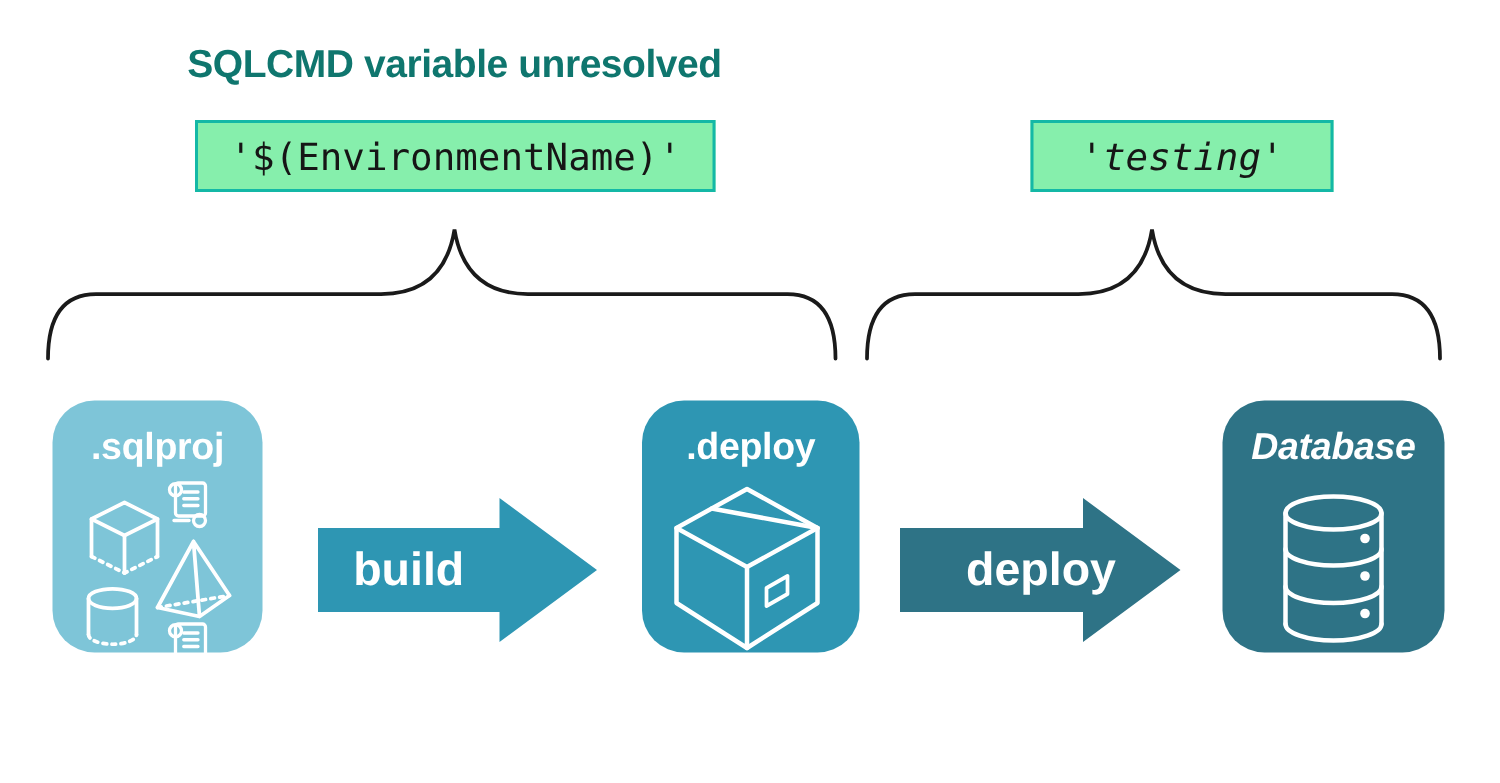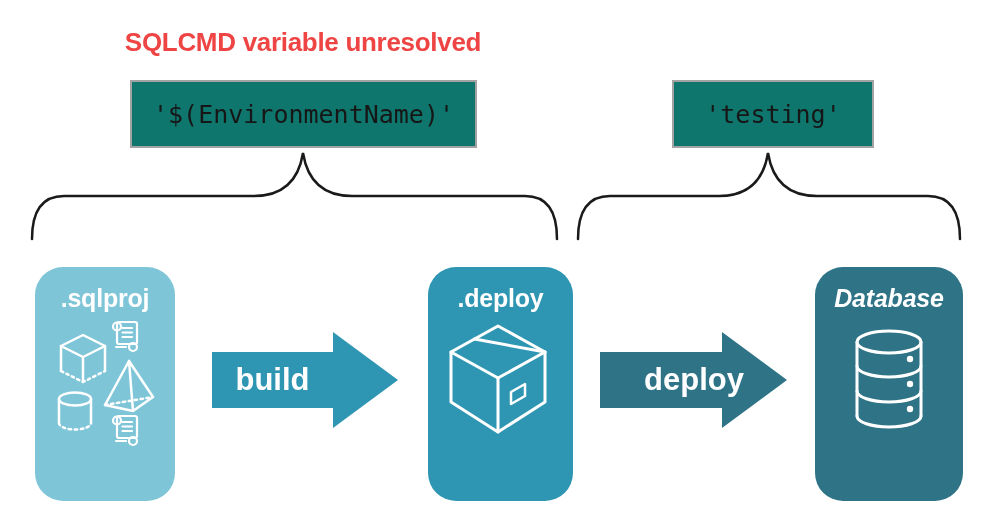--- a/index.html
+++ b/index.html
@@ -12,53 +12,53 @@
     font-family: "Liberation Sans", sans-serif;
     overflow: hidden;
   }
   .group-title {
     position: absolute;
     top: 27px;
     width: 400px;
     text-align: center;
     font-size: 26px;
     font-weight: 700;
-    color: #ef4444;
+    color: #0f766e;
     letter-spacing: -0.3px;
   }
   .title-left  { left: 103px; }
   .title-right { left: 568px; }
   .code-box {
     position: absolute;
     top: 80px;
-    height: 68px;
-    border: 2px solid #a3a3a3;
-    background: #0f766e;
+    height: 48px;
+    border: 2px solid #14b8a6;
+    background: #86efac;
     display: flex;
     align-items: center;
     justify-content: center;
   }
   .code-left  { left: 130px; width: 347px; }
-  .code-right { left: 672px; width: 202px; }
+  .code-right { left: 687px; width: 202px; font-style: italic; }
   .code-text {
     font-family: "DejaVu Sans Mono", "Liberation Mono", monospace;
     font-size: 25px;
     color: #161616;
     white-space: pre;
   }
   .layer-svg {
     position: absolute;
     left: 0; top: 0;
     width: 1000px; height: 522px;
     pointer-events: none;
   }
   .node {
     position: absolute;
     top: 267px;
-    height: 234px;
+    height: 168px;
     border-radius: 28px;
   }
   .node-sqlproj  { left: 35px;  width: 140px; background: #7ec5d8; }
   .node-dacpac   { left: 428px; width: 145px; background: #2e96b3; }
   .node-database { left: 815px; width: 148px; background: #2e7386; font-style: italic; }
   .node-label {
     display: block;
     padding-top: 17px;
     text-align: center;
     font-size: 25px;

